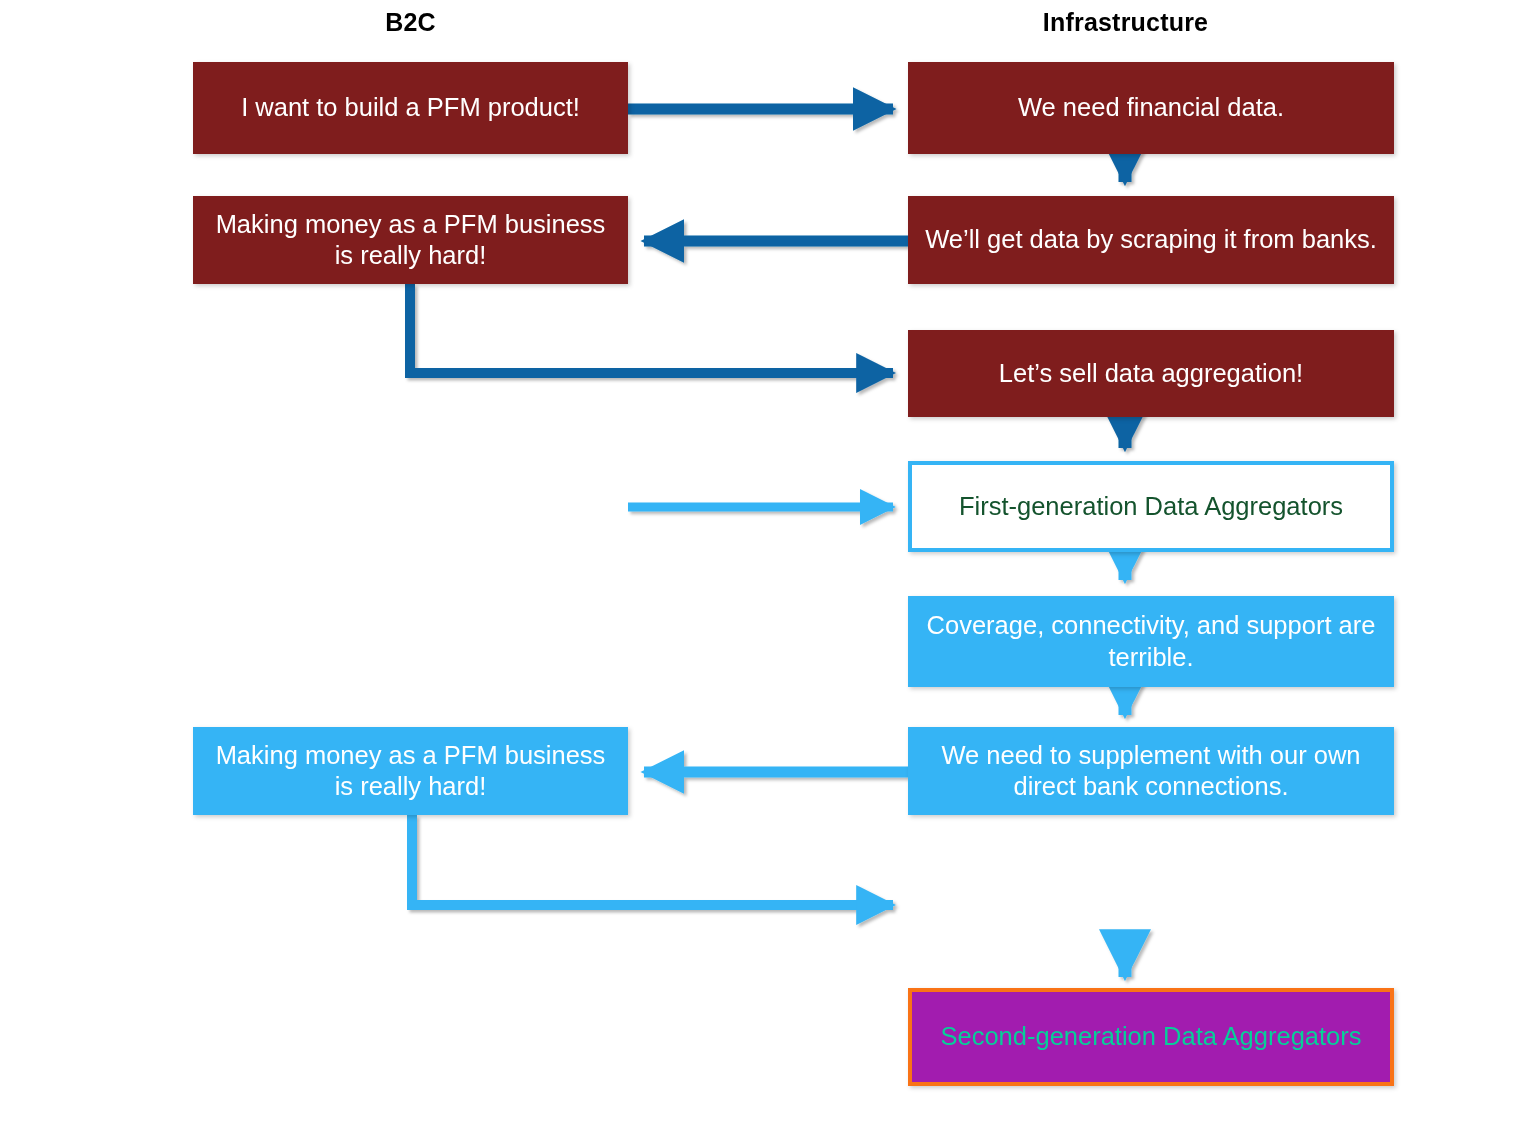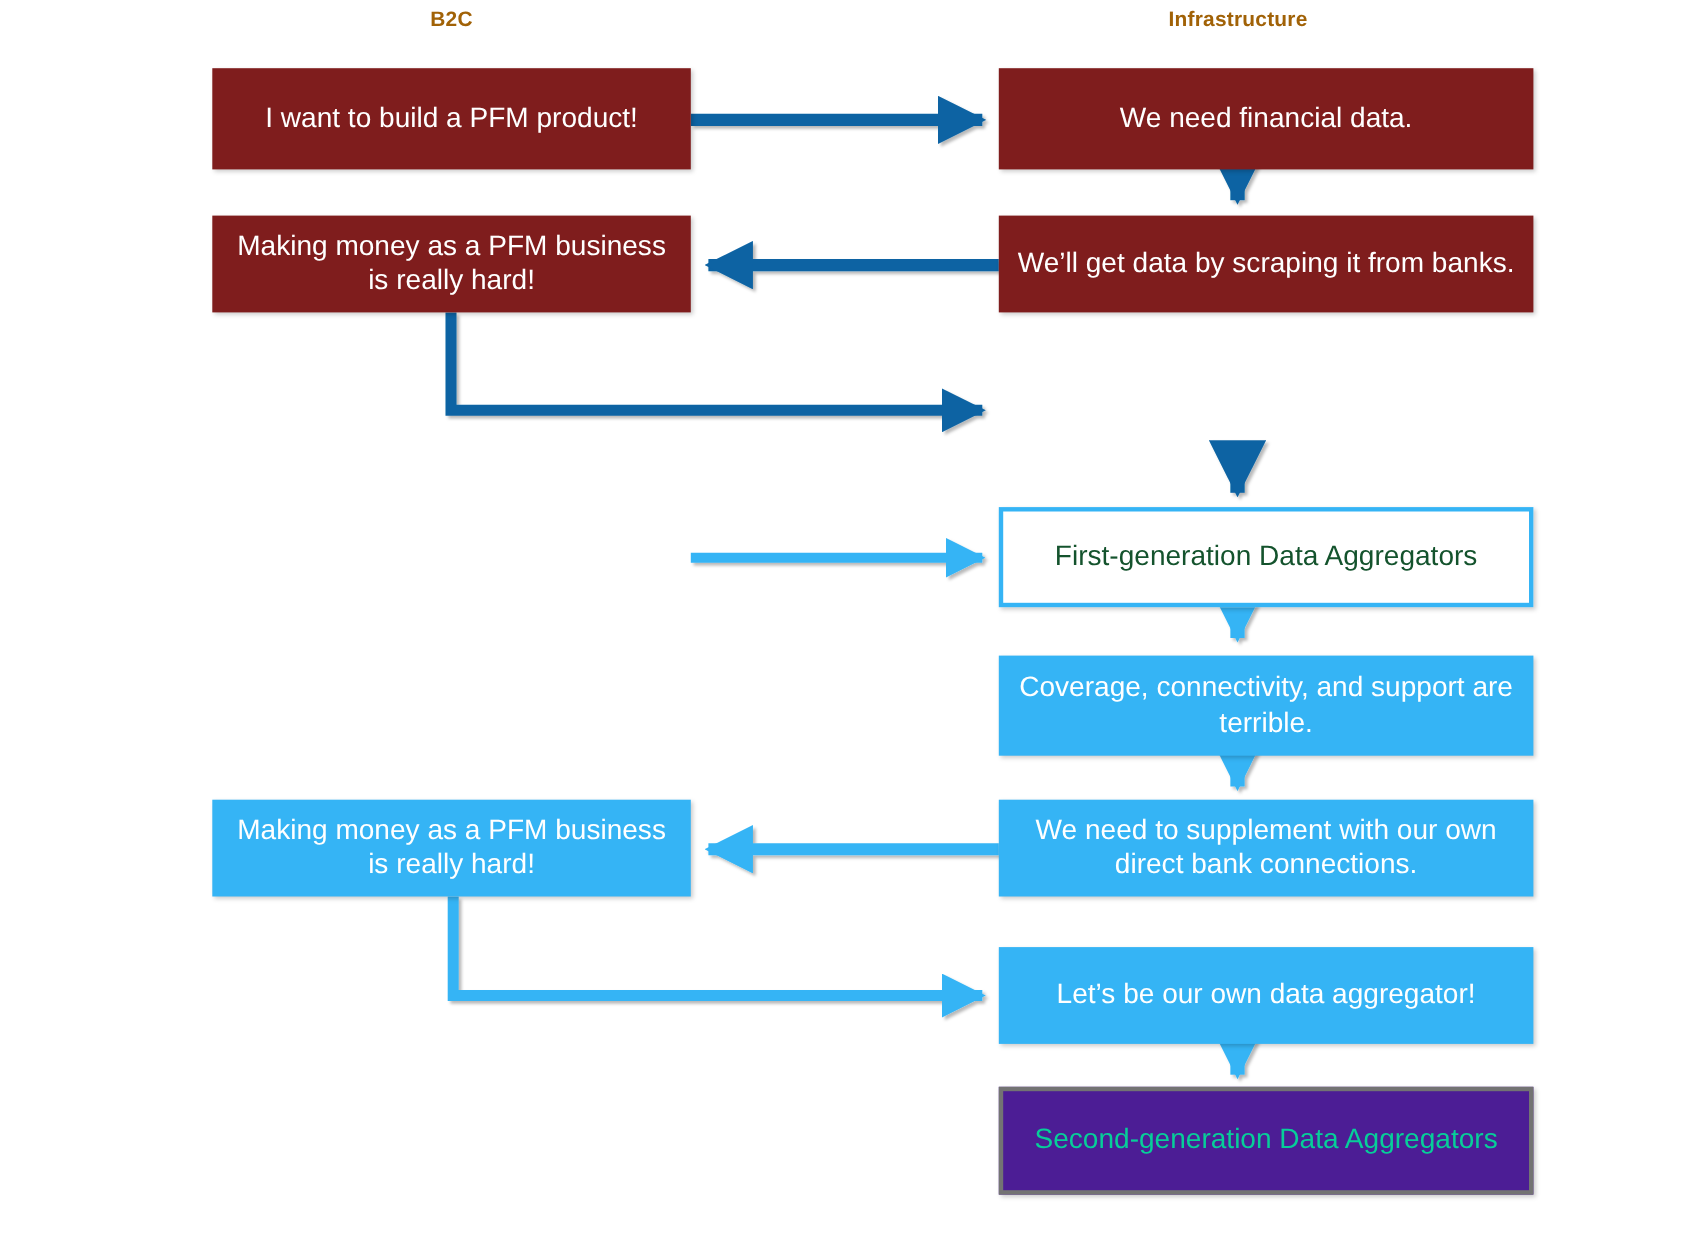--- a/index.html
+++ b/index.html
@@ -15,23 +15,23 @@
     position: relative;
     width: 1536px;
     height: 1121px;
     background: #ffffff;
     overflow: hidden;
   }
 
   
   .col-header {
     position: absolute;
-    font-size: 19px;
+    font-size: 25px;
     font-weight: bold;
-    color: #a16207;
+    color: #000000;
     text-align: center;
     letter-spacing: 0.2px;
     white-space: nowrap;
   }
   #hdr-b2c   { left: 193px; top: 8px;  width: 435px; }
   #hdr-infra { left: 908px; top: 8px;  width: 435px; }
 
   
   .node {
     position: absolute;
@@ -50,22 +50,22 @@
 
   .node.fill-dark  { background: #7f1d1d; }
   .node.fill-light { background: #35B4F5; }
 
   .node.outline-light {
     background: #ffffff;
     border: 4px solid #35B4F5;
     color: #14532d;
   }
   .node.outline-green {
-    background: #4c1d95;
-    border: 4px solid #737373;
+    background: #a21caf;
+    border: 4px solid #f97316;
     color: #07CE99;
   }
 
   
   .col-left  { left: 193px; width: 435px; }
   .col-right { left: 908px; width: 486px; }
 
   
   .r1 { top: 62px;   height: 92px; }
   .r2 { top: 196px;  height: 88px; }
@@ -142,39 +142,39 @@
   </div>
 
   <div class="node fill-dark col-left r2">
     <span class="node-text">Making money as a PFM business is really hard!</span>
   </div>
 
   <div class="node fill-dark col-right r2">
     <span class="node-text">We’ll get data by scraping it from banks.</span>
   </div>
 
+  <div class="node fill-dark col-right r3">
+    <span class="node-text">Let’s sell data aggregation!</span>
+  </div>
 
 
   <div class="node outline-light col-right r4">
     <span class="node-text">First-generation Data Aggregators</span>
   </div>
 
   <div class="node fill-light col-right r5">
     <span class="node-text">Coverage, connectivity, and support are terrible.</span>
   </div>
 
   <div class="node fill-light col-left r6">
     <span class="node-text">Making money as a PFM business is really hard!</span>
   </div>
 
   <div class="node fill-light col-right r6">
     <span class="node-text">We need to supplement with our own direct bank connections.</span>
   </div>
 
-  <div class="node fill-light col-right r7">
-    <span class="node-text">Let’s be our own data aggregator!</span>
-  </div>
 
   <div class="node outline-green col-right r8">
     <span class="node-text">Second-generation Data Aggregators</span>
   </div>
 
 </div>
 
 </body></html>

